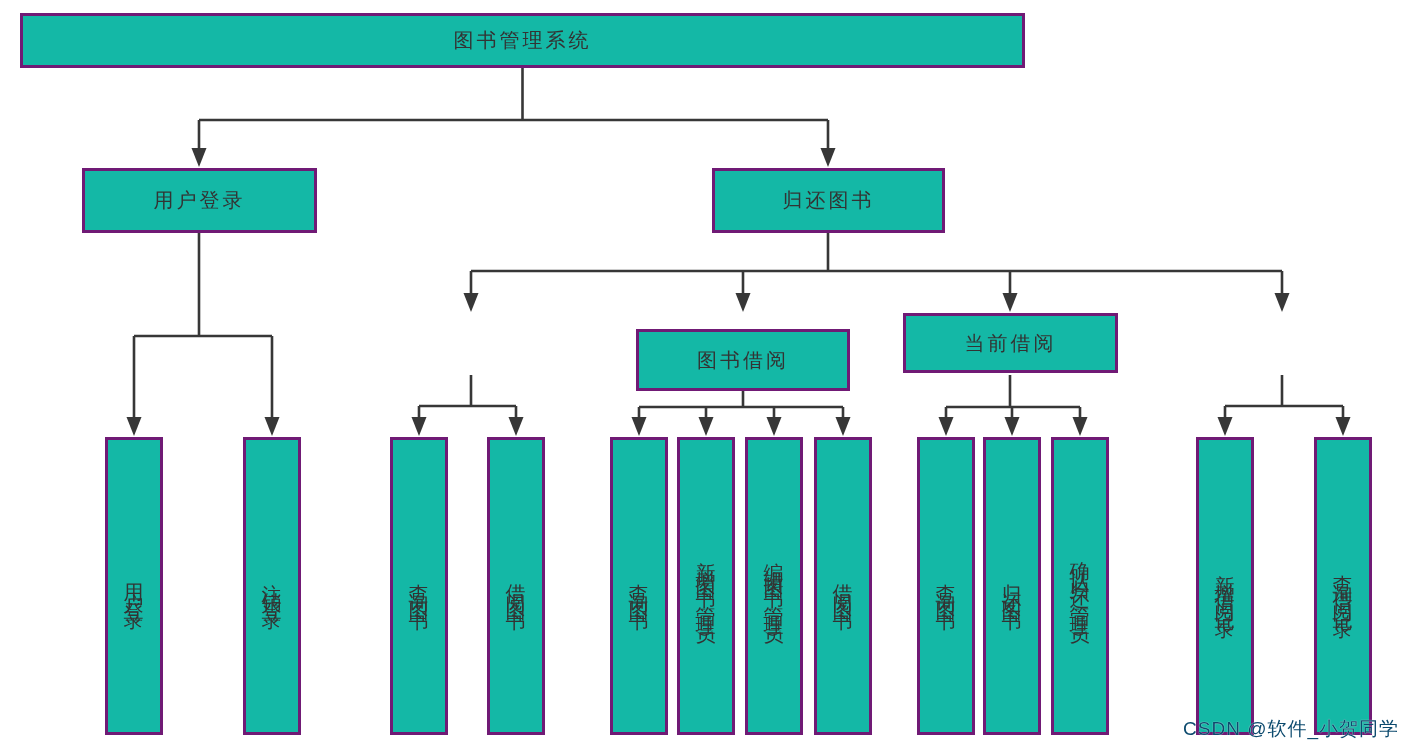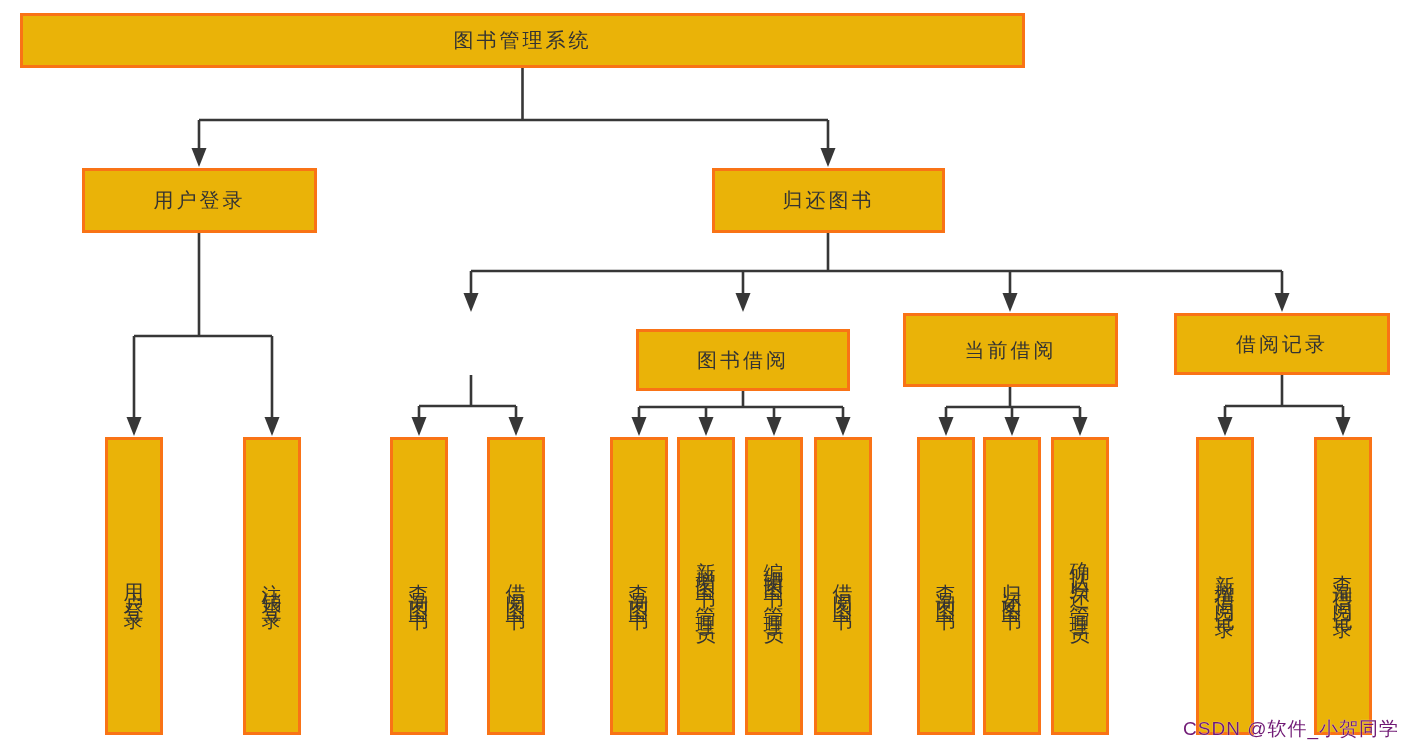--- a/index.html
+++ b/index.html
@@ -11,22 +11,22 @@
     background: #ffffff;
     font-family: "Liberation Sans", sans-serif;
     overflow: hidden;
   }
   svg.connectors {
     position: absolute; left: 0; top: 0;
   }
   .node {
     position: absolute;
     box-sizing: border-box;
-    border: 3px solid #f97316;
-    background: #eab308;
+    border: 3px solid #701a75;
+    background: #14b8a6;
     color: #333333;
     display: flex;
     align-items: center;
     justify-content: center;
     font-size: 20px;
     letter-spacing: 3px;
     text-align: center;
     font-family: Liberation Serif, serif;
   }
   .leaf {
@@ -38,21 +38,21 @@
     font-size: 20px;
     letter-spacing: 9px;
     line-height: 1;
   }
   .watermark {
     position: absolute;
     right: 6px;
     top: 716px;
     font-size: 19px;
     letter-spacing: 1px;
-    color: #701a75;
+    color: #0c4a6e;
     text-shadow: 0 0 1px #ffffff;
     white-space: nowrap;
   }
 </style>
 </head>
 <body>
 
 <div class="canvas">
 
   <svg class="connectors" width="1405" height="747" viewBox="0 0 1405 747">
@@ -85,22 +85,21 @@
       <polygon points="1335.5,417 1350.5,417 1343,436"></polygon>
     </g>
   </svg>
 
   <div class="node" style="left:20px; top:13px; width:1005px; height:55px;">图书管理系统</div>
 
   <div class="node" style="left:82px; top:168px; width:235px; height:65px;">用户登录</div>
   <div class="node" style="left:712px; top:168px; width:233px; height:65px;">归还图书</div>
 
   <div class="node" style="left:636px; top:329px; width:214px; height:62px;">图书借阅</div>
-  <div class="node" style="left:903px; top:313px; width:215px; height:74px;">当前借阅</div>
-  <div class="node" style="left:1174px; top:313px; width:216px; height:62px;">借阅记录</div>
+  <div class="node" style="left:903px; top:313px; width:215px; height:60px;">当前借阅</div>
 
   <div class="node leaf" style="left:105px;">用户登录</div>
   <div class="node leaf" style="left:243px;">注销登录</div>
 
   <div class="node leaf" style="left:390px;">查询图书</div>
   <div class="node leaf" style="left:487px;">借阅图书</div>
 
   <div class="node leaf" style="left:610px;">查询图书</div>
   <div class="node leaf" style="left:677px;">新增图书（管理员）</div>
   <div class="node leaf" style="left:745px;">编辑图书（管理员）</div>

